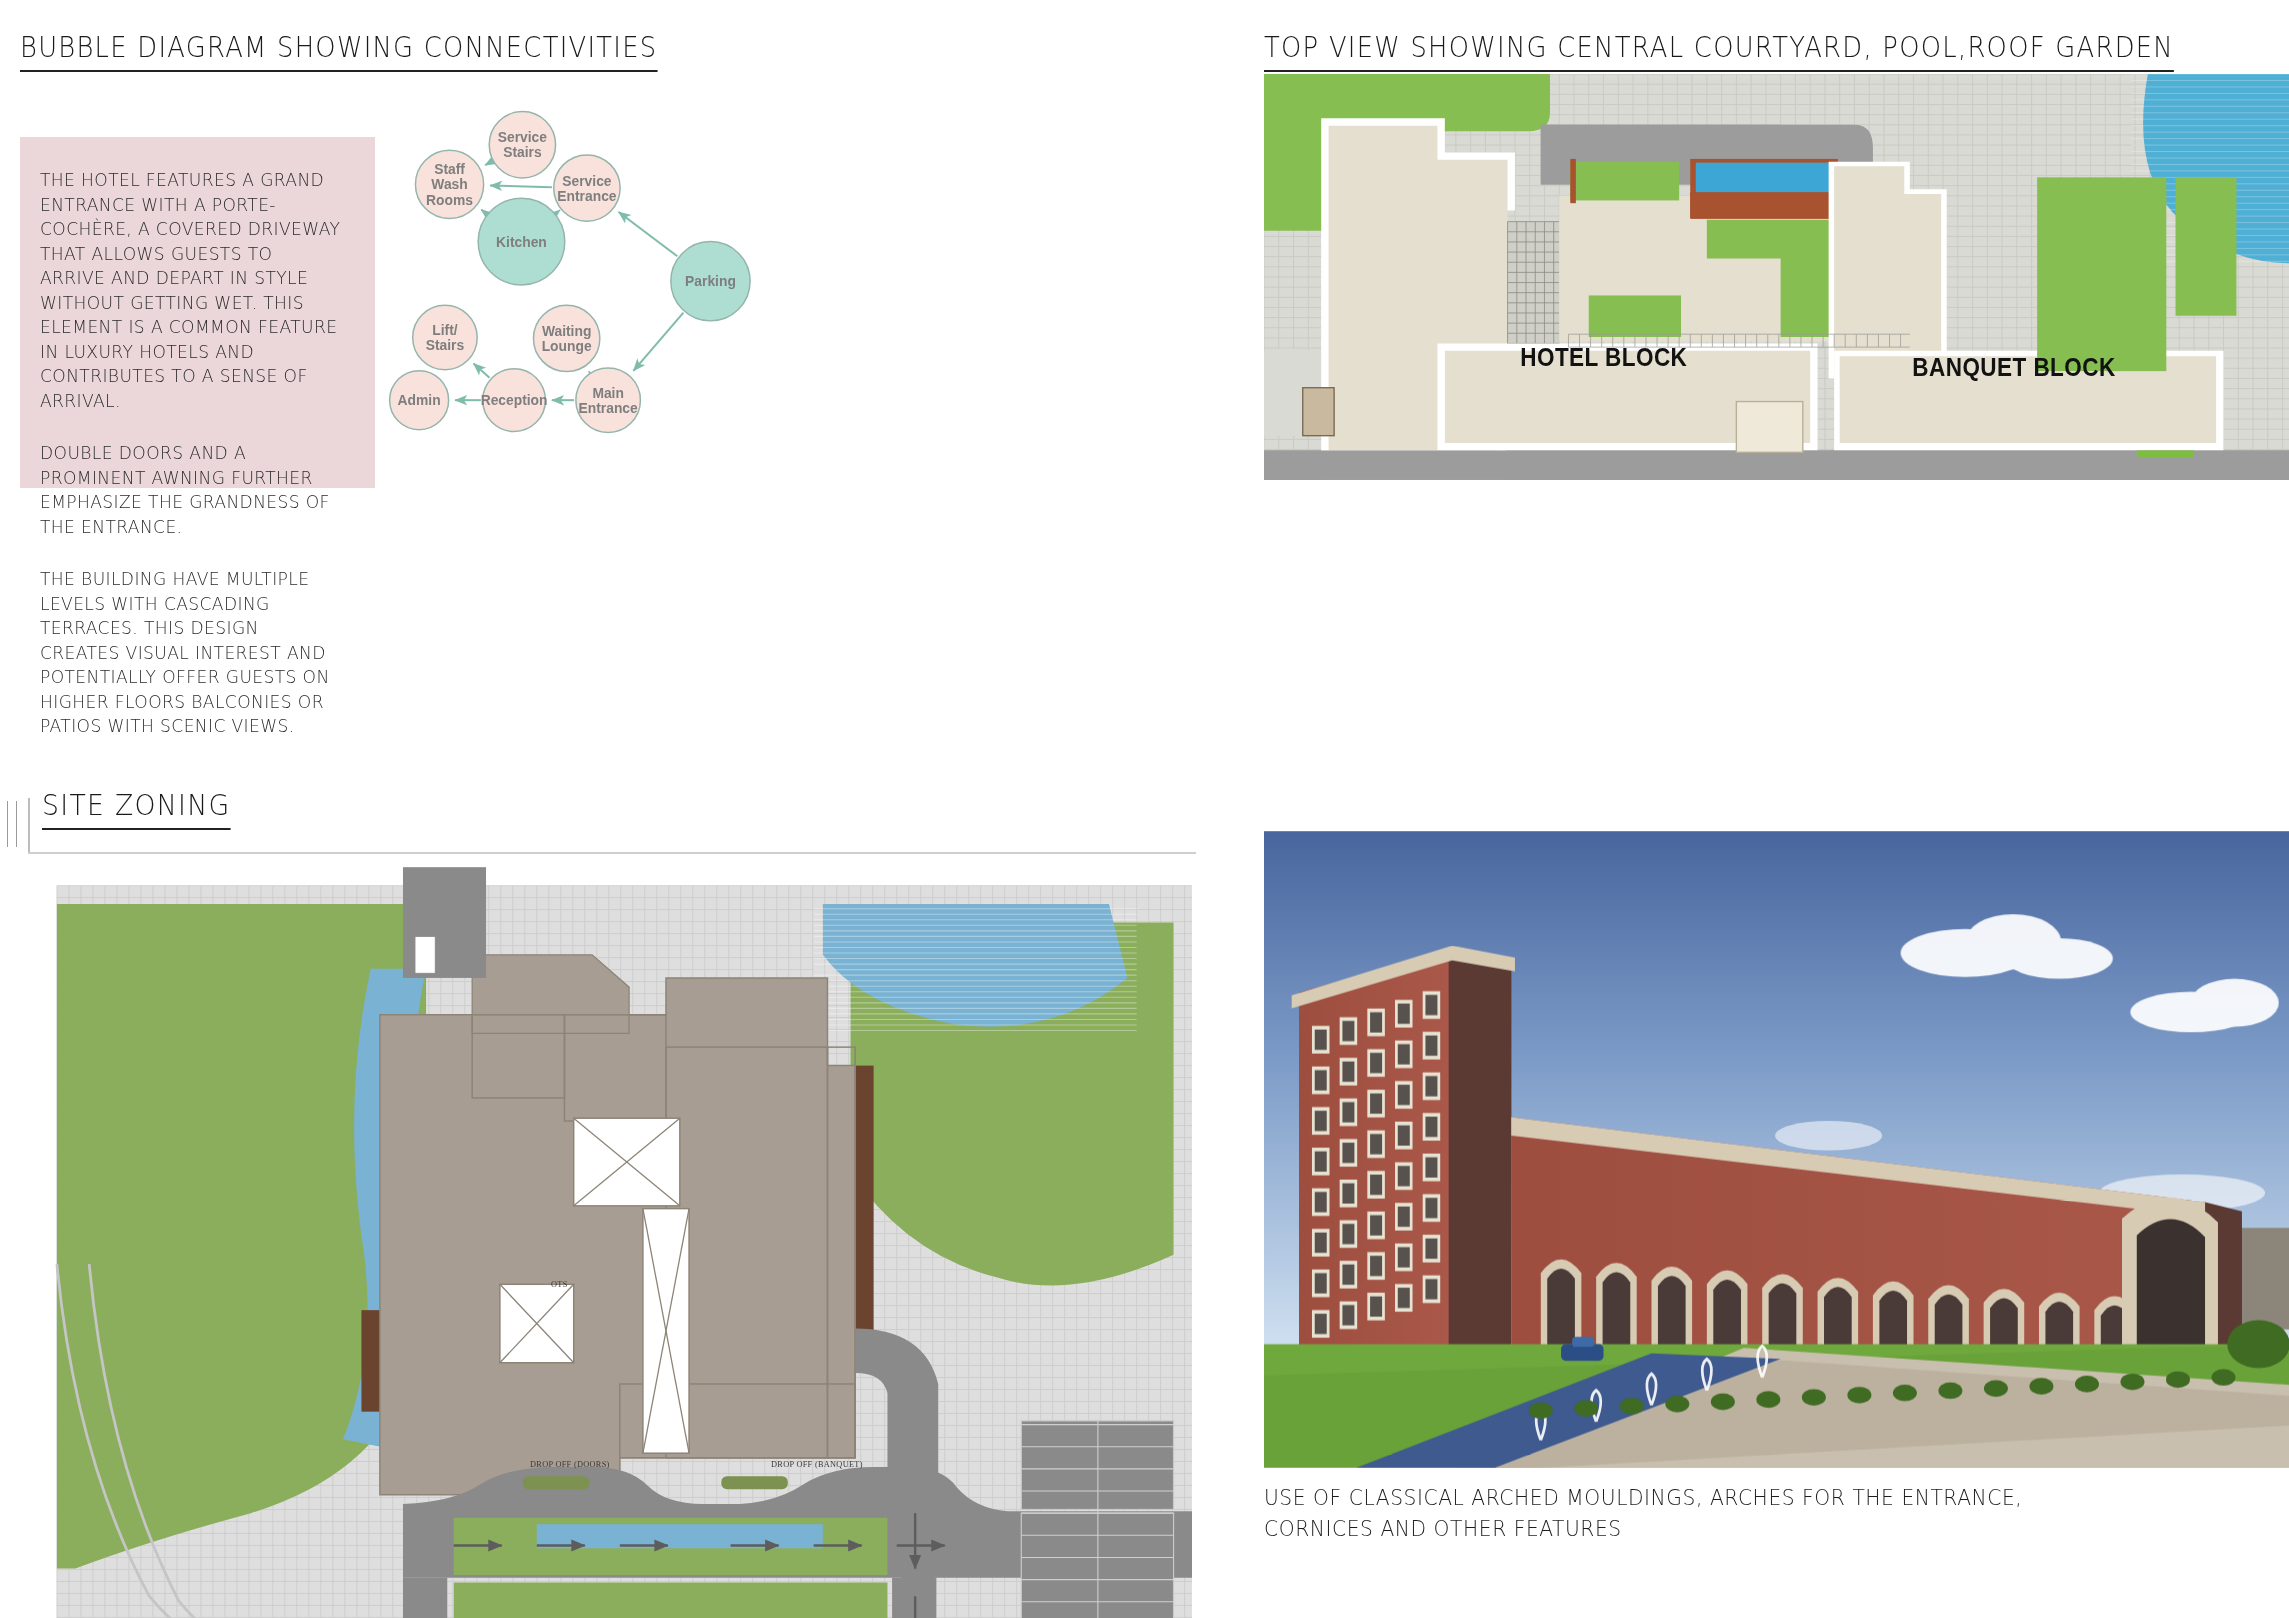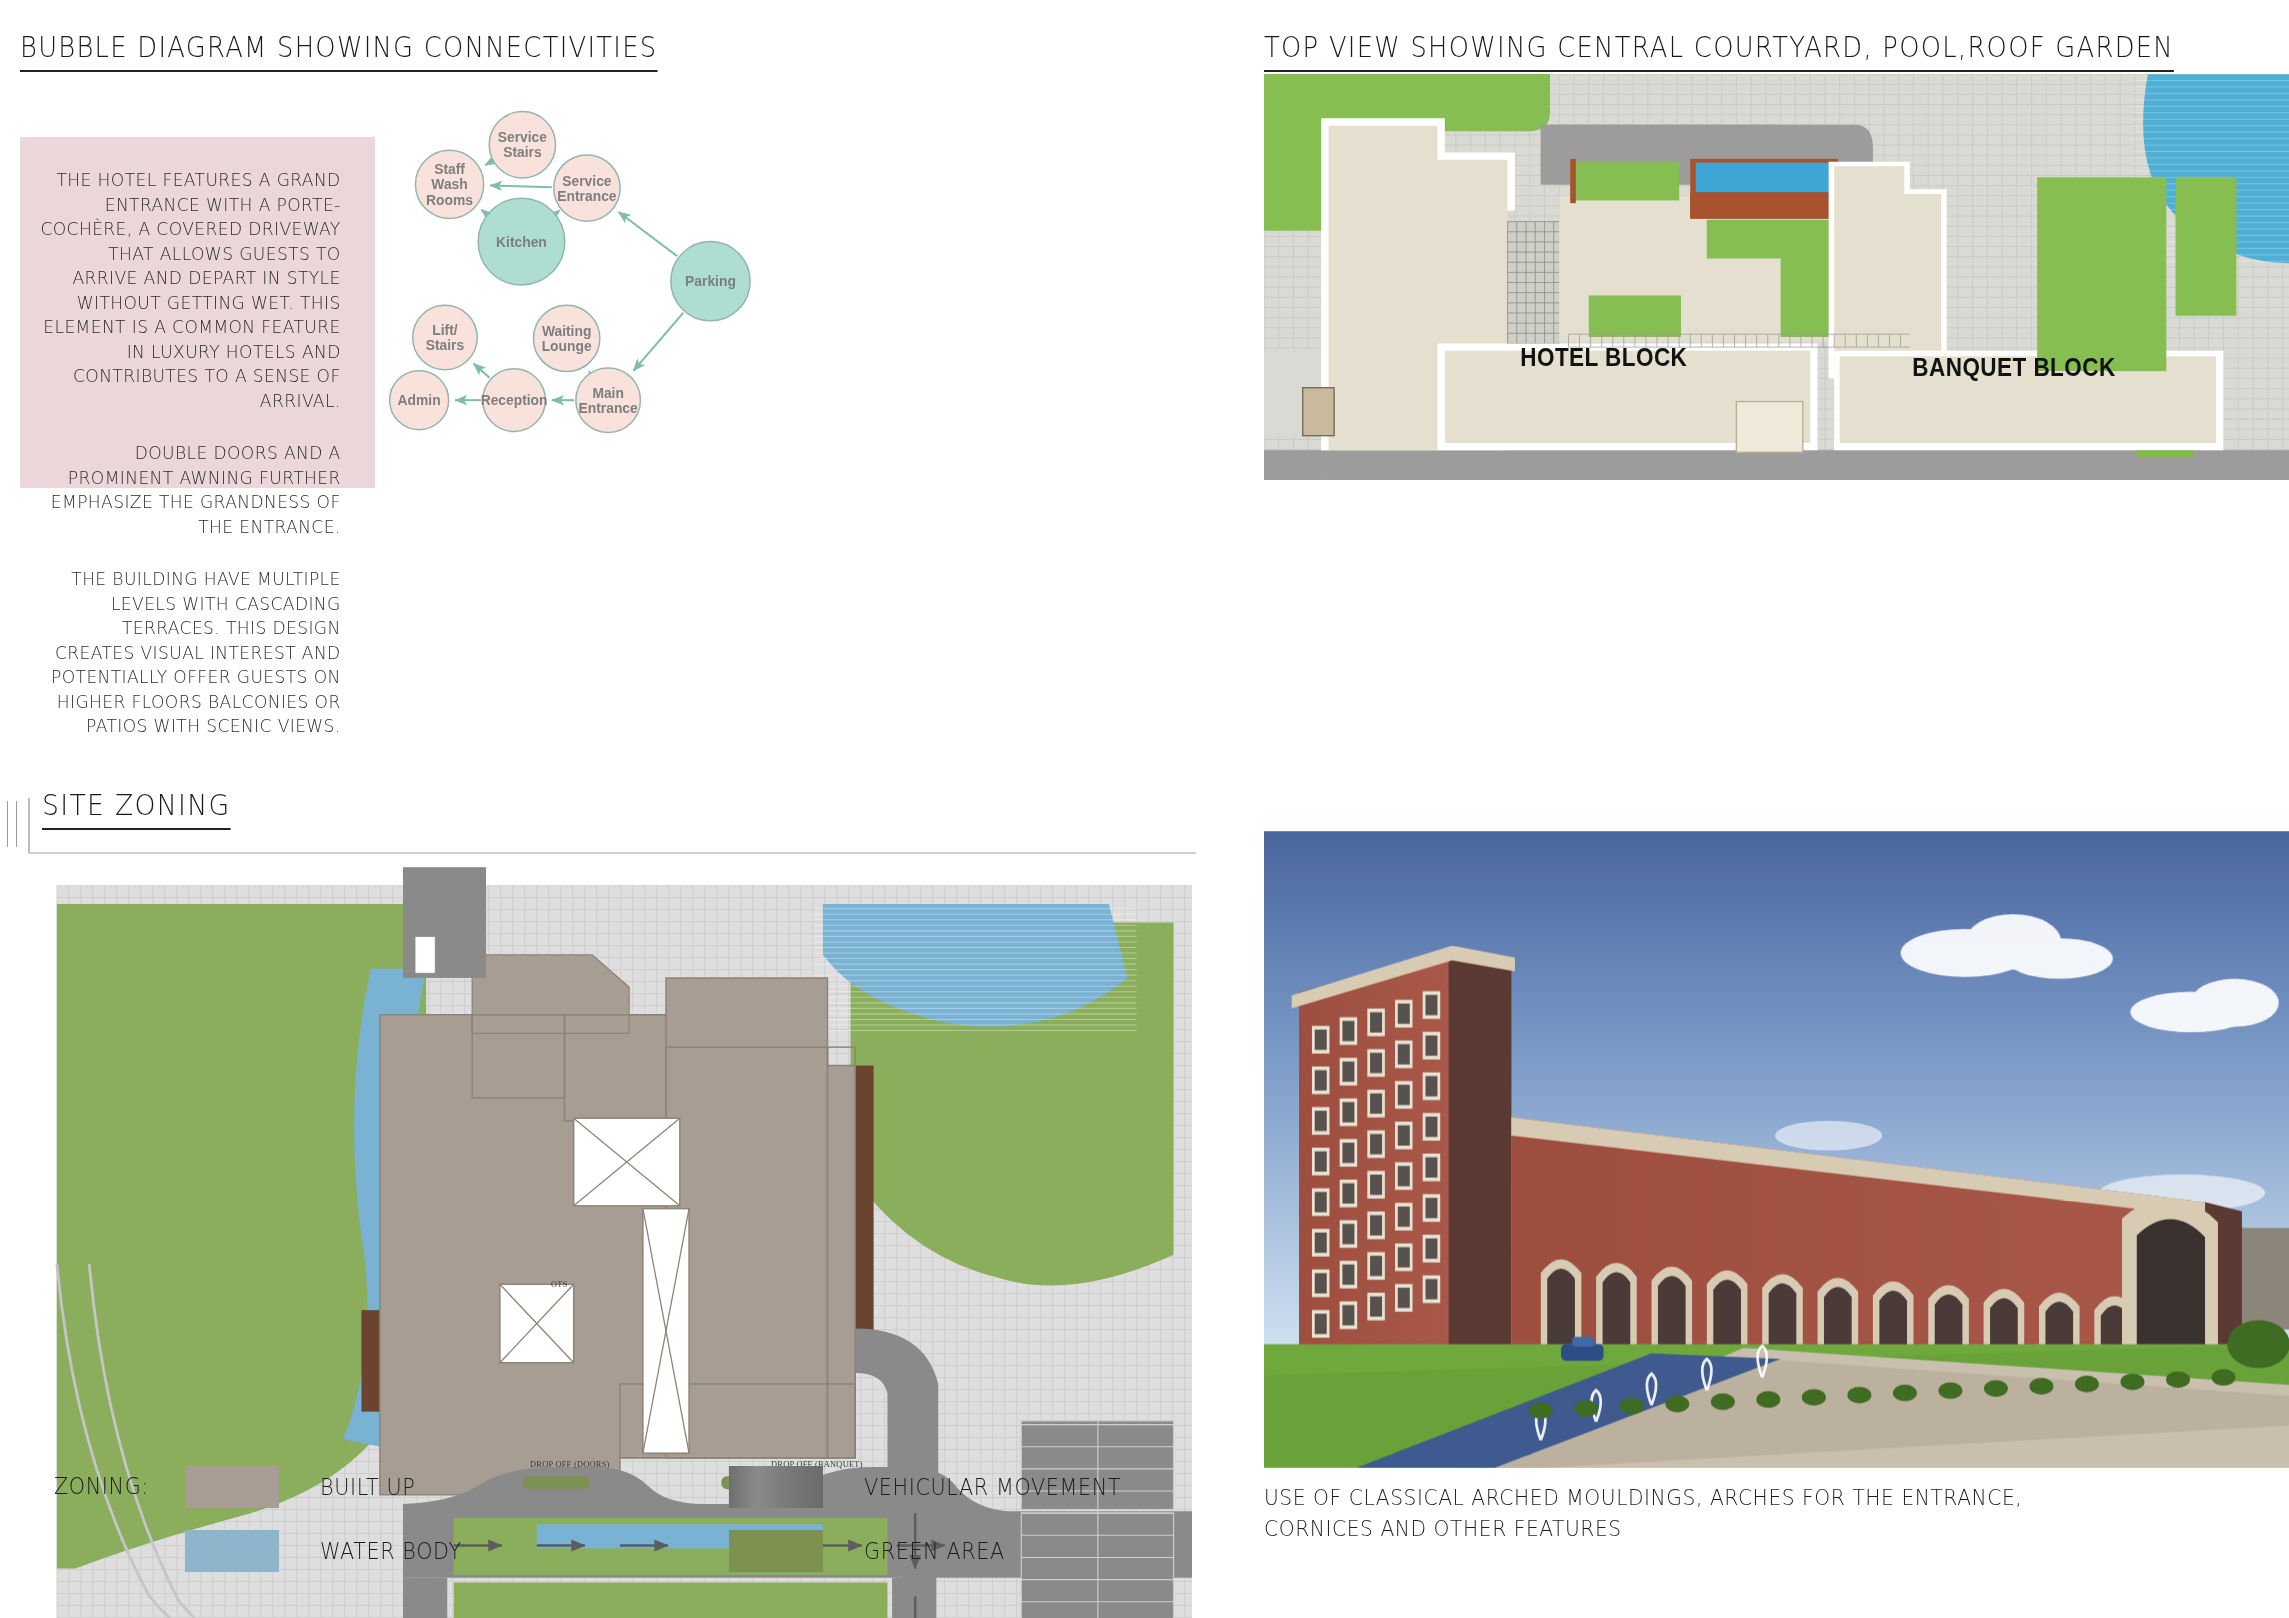--- a/index.html
+++ b/index.html
@@ -31,21 +31,21 @@
   #desc-box p {
     font-family: "DejaVu Sans", sans-serif;
     font-weight: 300;
     font-size: 18px;
     line-height: 24.5px;
     color: #2b2b2b;
     letter-spacing: 0.4px;
     transform: scaleX(0.95);
     transform-origin: left top;
   }
-  #desc-box .pad { padding: 31px 18.5px 0 20px; text-align: right; }
+  #desc-box .pad { padding: 31px 18.5px 0 20px; }
   #desc-box p + p { margin-top: 28px; }
 
   #bubble-svg { position: absolute; left: 369px; top: 9.2px; }
 
   .bub-label {
     font-family: "Liberation Sans", sans-serif;
     font-weight: bold;
     fill: #7e7e7e;
     text-anchor: middle;
     font-size: 15px;
@@ -778,43 +778,20 @@
         </g>
         <rect x="230" y="838" width="1040" height="6" fill="#e3e3e3"></rect>
       </svg>
 
       <div class="tiny-label" style="left:510px; top:593px;">DROP OFF (DOORS)</div>
       <div class="tiny-label" style="left:703px; top:593px;margin-left:48px;">DROP OFF (BANQUET)</div>
       <div class="tiny-label" style="left:503px; top:413px;margin-left:28px;">OTS</div>
     </div>
   </div>
 
-  <div id="legend">
-    <div class="lg-title">ZONING:</div>
-
-    <div class="lg-item" style="left:185px; top:16.6px;">
-      <div class="lg-swatch" style="background:#A79D92"></div>
-      <div class="lg-text">BUILT UP</div>
-    </div>
-
-    <div class="lg-item" style="left:729px; top:16.6px;">
-      <div class="lg-swatch" style="background:linear-gradient(90deg,#6f6f6f 0%,#8b8b8b 30%,#7a7a7a 60%,#6b6b6b 100%)"></div>
-      <div class="lg-text">VEHICULAR MOVEMENT</div>
-    </div>
-
-    <div class="lg-item" style="left:185px; top:81px;">
-      <div class="lg-swatch" style="background:#8DB5CB"></div>
-      <div class="lg-text">WATER BODY</div>
-    </div>
-
-    <div class="lg-item" style="left:729px; top:81px;">
-      <div class="lg-swatch" style="background:#7D9150"></div>
-      <div class="lg-text">GREEN AREA</div>
-    </div>
-  </div>
 
   <div id="render-panel">
     <div id="render-frame">
       <svg width="1025" height="637" viewBox="0 0 1111 690">
         <defs>
           <linearGradient id="sky" x1="0" y1="0" x2="0" y2="1">
             <stop offset="0%" stop-color="#49659E"></stop>
             <stop offset="45%" stop-color="#7D9CC8"></stop>
             <stop offset="100%" stop-color="#CFE0F0"></stop>
           </linearGradient>

